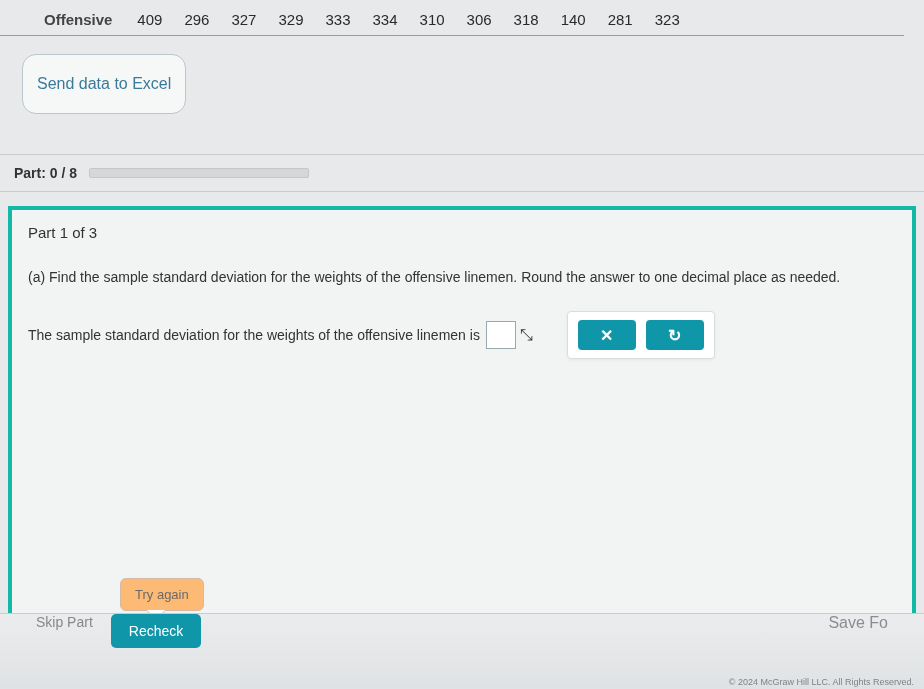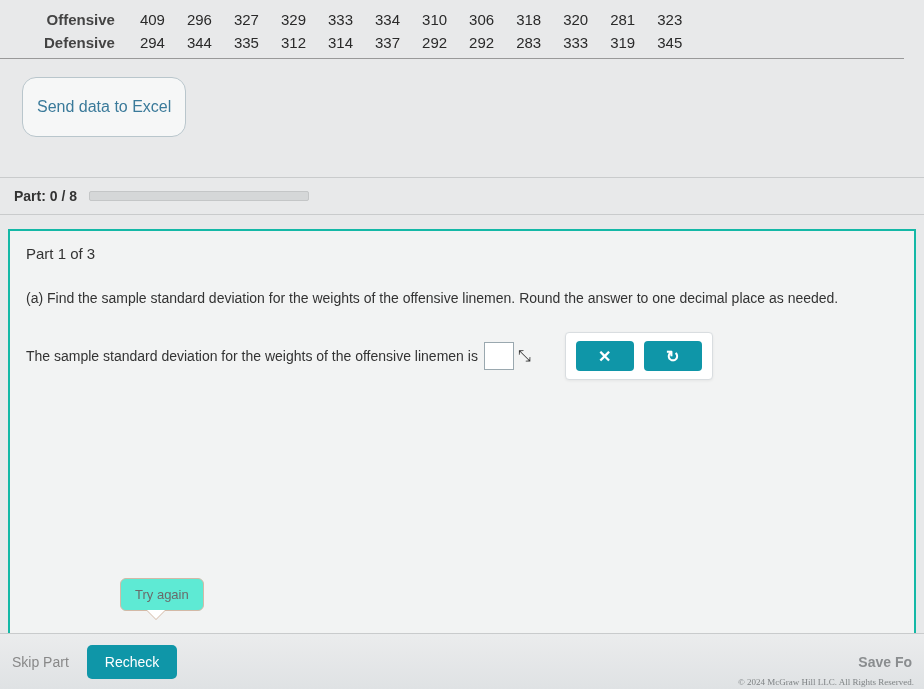--- a/index.html
+++ b/index.html
@@ -60,21 +60,21 @@
   }
   .progress-bar {
     width: 220px;
     height: 10px;
     background: #d5d7d8;
     border: 1px solid #c4c6c7;
     border-radius: 2px;
   }
   .part-box {
     background: #f2f3f3;
-    border: 2px solid #14b8a6;
+    border: 4px solid #14b8a6;
     margin: 14px 8px 16px 8px;
     padding: 14px 16px 16px 16px;
     min-height: 420px;
     position: relative;
   }
   .part-title {
     font-size: 15px;
     color: #333;
     margin-bottom: 28px;
   }
@@ -125,21 +125,21 @@
     font-weight: bold;
     cursor: pointer;
     display: flex;
     align-items: center;
     justify-content: center;
   }
   .try-bubble {
     position: absolute;
     left: 120px;
     bottom: 78px;
-    background: #5eead4;
+    background: #fdba74;
     border: 1px solid #d3b9a6;
     border-radius: 6px;
     padding: 8px 14px;
     font-size: 13px;
     color: #6a6a6a;
   }
   .try-bubble::after {
     content: "";
     position: absolute;
     bottom: -9px;
@@ -155,24 +155,24 @@
     left: 25px;
     border: 10px solid transparent;
     border-top-color: #d3b9a6;
     border-bottom: none;
   }
   .bottom-bar {
     position: absolute;
     left: 0;
     right: 0;
     bottom: 0;
-    height: 56px;
-    display: flex;
-    align-items: center;
-    padding: 0 12px;
+    height: 76px;
+    display: flex;
+    align-items: flex-start;
+    padding: 0 36px;
     background: linear-gradient(#ebeced, #dfe2e4);
     border-top: 1px solid #c9cbcc;
   }
   .skip-btn {
     font-size: 14px;
     color: #888;
     background: transparent;
     border: none;
     margin-right: 18px;
     cursor: pointer;
@@ -181,33 +181,31 @@
     background: #0f96a8;
     color: #fff;
     border: none;
     border-radius: 5px;
     padding: 9px 18px;
     font-size: 14px;
     cursor: pointer;
   }
   .save-btn {
     margin-left: auto;
-    font-size: 14px;
+    font-size: 16px;
     color: #8a8d8f;
     background: transparent;
     border: none;
-    font-weight: bold;
   }
   .copyright {
     position: absolute;
     right: 10px;
     bottom: 2px;
     font-size: 9px;
     color: #7e8284;
-    font-family: Liberation Serif, serif;
   }
 </style>
 </head>
 <body>
 
 
 
 <div class="table-wrap">
   <table class="data-table">
     <tbody>
@@ -215,38 +213,23 @@
       <td class="row-label">Offensive</td>
       <td>409</td>
       <td>296</td>
       <td>327</td>
       <td>329</td>
       <td>333</td>
       <td>334</td>
       <td>310</td>
       <td>306</td>
       <td>318</td>
-      <td>320</td>
+      <td>140</td>
       <td>281</td>
       <td>323</td>
-    </tr>
-    <tr>
-      <td class="row-label">Defensive</td>
-      <td>294</td>
-      <td>344</td>
-      <td>335</td>
-      <td>312</td>
-      <td>314</td>
-      <td>337</td>
-      <td>292</td>
-      <td>292</td>
-      <td>283</td>
-      <td>333</td>
-      <td>319</td>
-      <td>345</td>
     </tr>
   </tbody>
     </table>
 </div>
 
 <button class="send-excel">Send data to Excel</button>
 
 <div class="part-progress">
   <span>Part: 0 / 8</span>
   <div class="progress-bar"></div>

